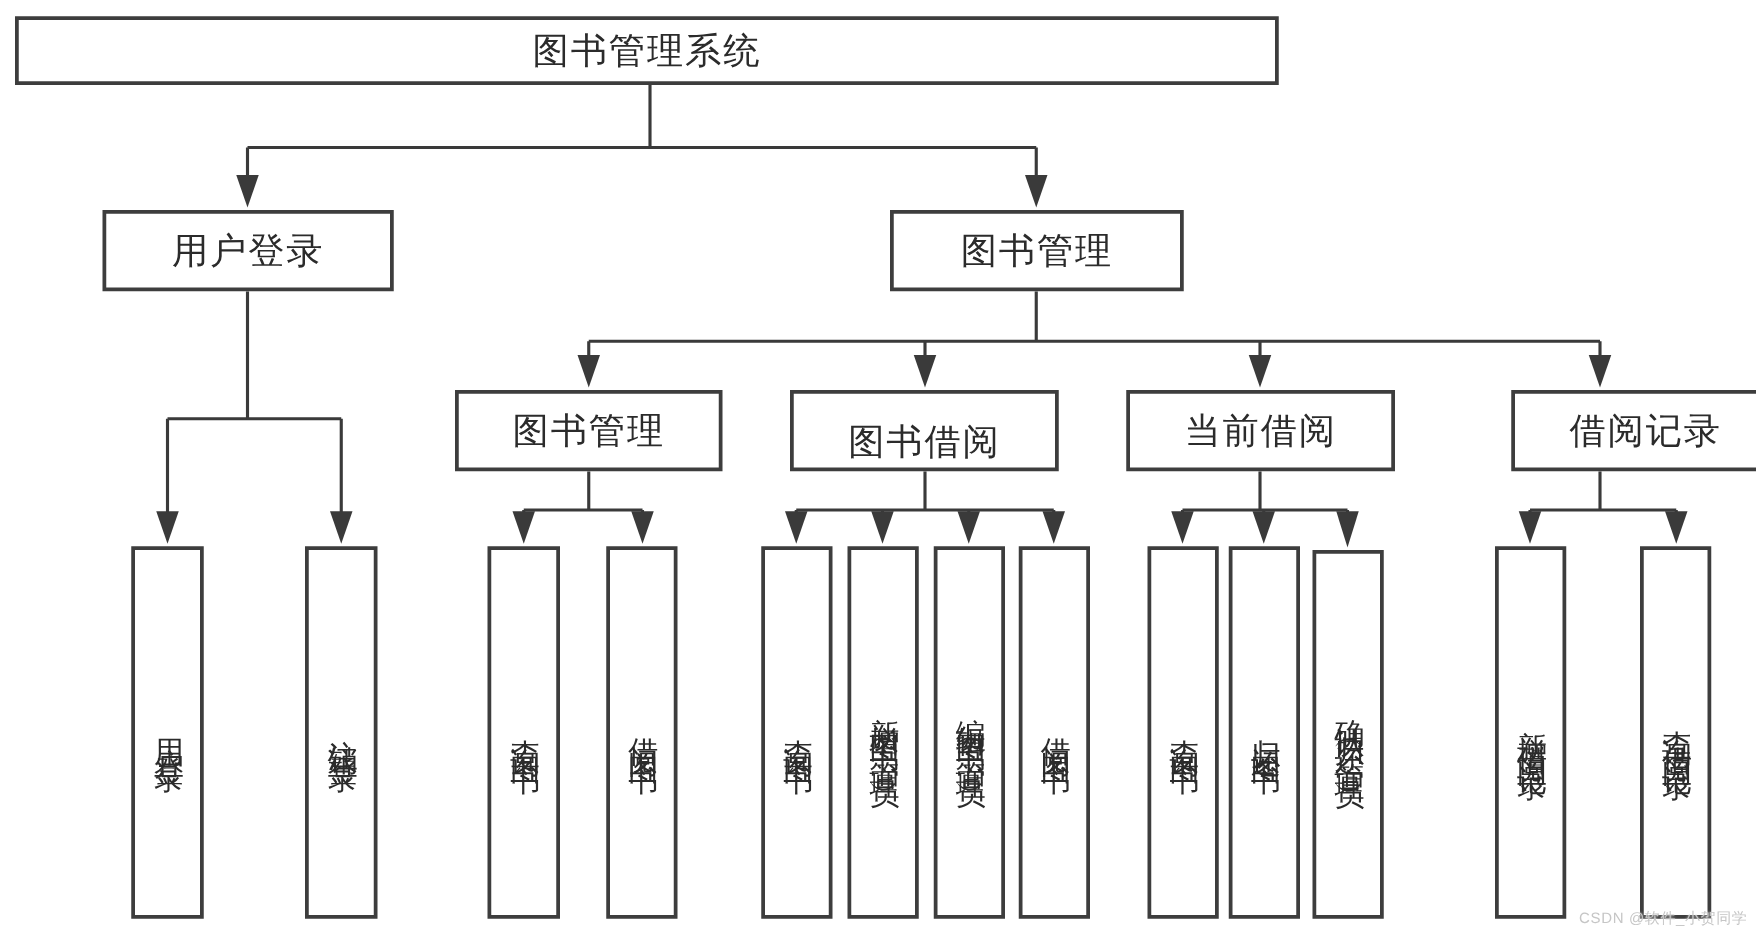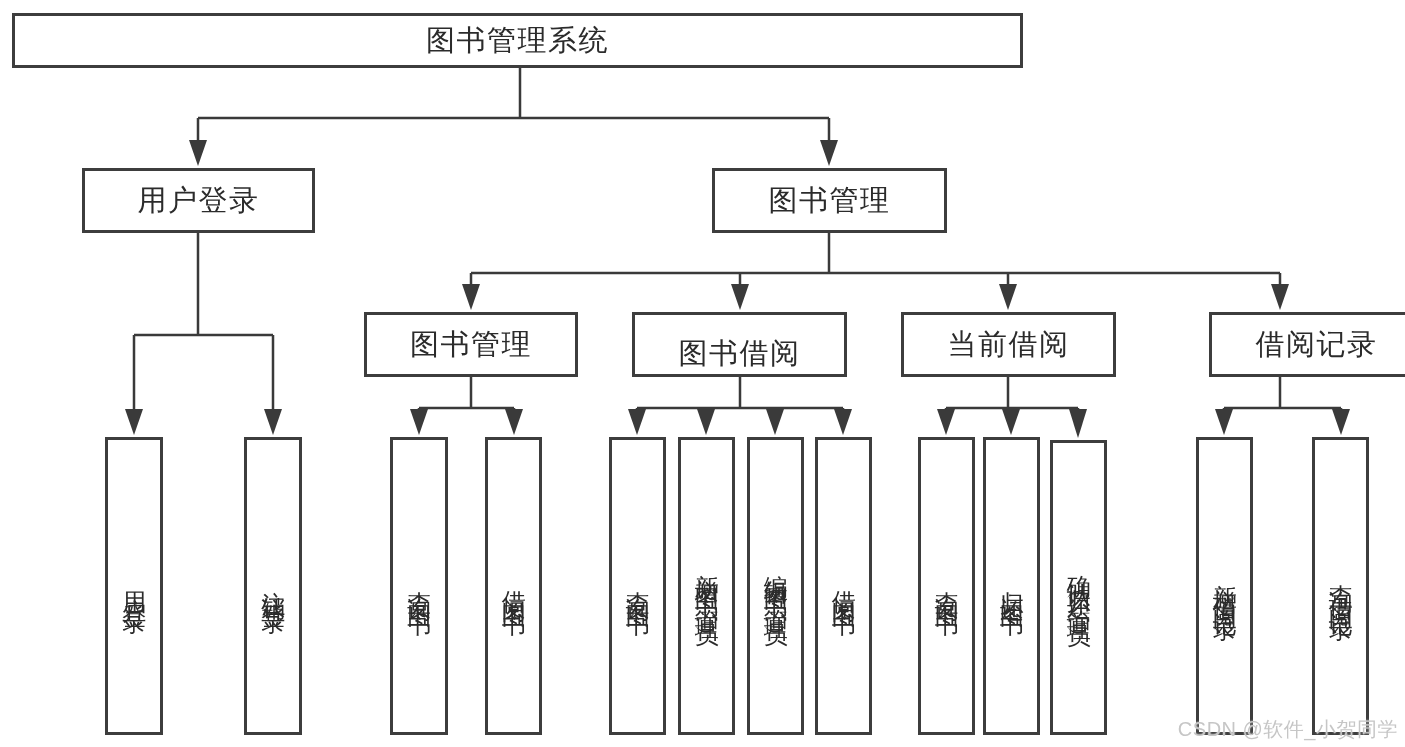--- a/index.html
+++ b/index.html
@@ -46,21 +46,21 @@
   .lf6 {left:678px; width:57px;}
   .lf7 {left:747px; width:57px;}
   .lf8 {left:815px; width:57px;}
   .lf9 {left:918px; width:57px;}
   .lf10{left:983px; width:57px;}
   .lf11{left:1050px; width:57px; top:440px; height:295px;}
   .lf12{left:1196px; width:57px;}
   .lf13{left:1312px; width:57px;}
   .watermark{
     position:absolute; right:7px; bottom:4px; z-index:2;
-    color:var(--watermark); font-size:20px; letter-spacing:0.5px;
+    color:var(--watermark); font-size:12px; letter-spacing:0.5px;
     text-shadow:0 0 2px rgba(255,255,255,0.9);
   }
 </style>
 </head>
 <body>
 
 <div class="stage">
 
   <svg class="connectors" width="1405" height="747" viewBox="0 0 1405 747">
 

